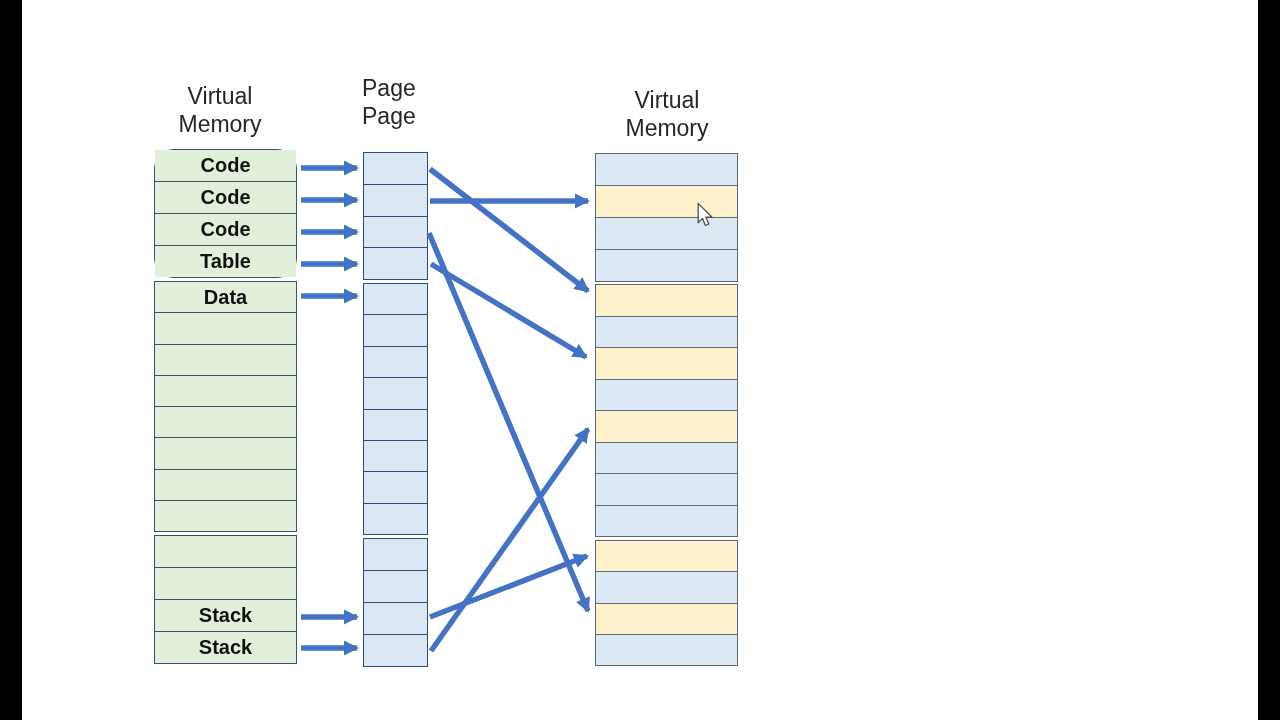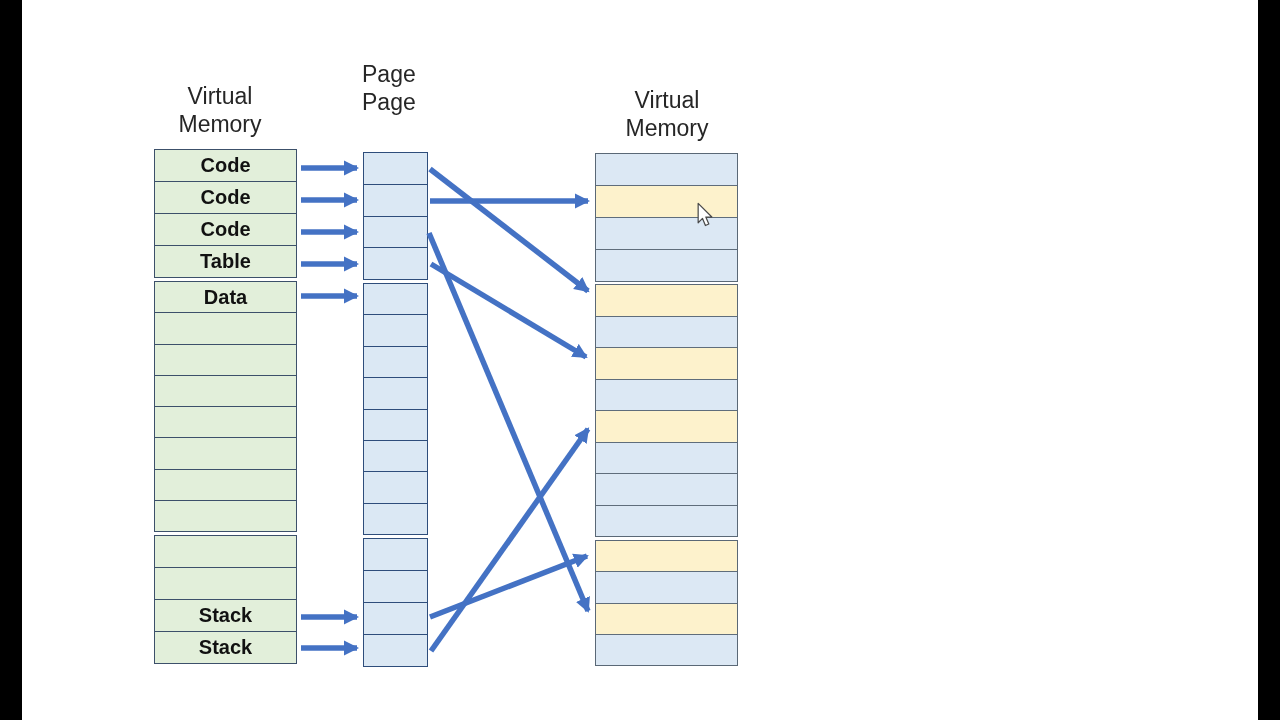--- a/index.html
+++ b/index.html
@@ -10,21 +10,21 @@
   .letterbox{position:absolute;top:0;height:720px;background:#000;}
   .letterbox.left{left:0;width:22px;}
   .letterbox.right{right:0;width:22px;}
   .slide-title{
     position:absolute;left:880px;top:26px;width:240px;margin:0;
     text-align:center;font-size:50px;font-weight:400;color:#0d0d0d;letter-spacing:0.5px;
   }
   .col-header{position:absolute;color:#262626;font-size:23px;line-height:28px;}
   .col-header.center{text-align:center;}
   .hdr-virtual{left:150px;top:82px;width:140px;}
-  .hdr-pagetable{left:362px;top:60px;width:120px;text-align:left;}
+  .hdr-pagetable{left:362px;top:74px;width:120px;text-align:left;}
   .hdr-physical{left:597px;top:86px;width:140px;}
   .mem-section{
     position:absolute;display:flex;flex-direction:column;box-sizing:border-box;
     border:1.6px solid #44546a;
   }
   .mem-row{
     flex:1;display:flex;align-items:center;justify-content:center;
     border-top:1.5px solid #44546a;min-height:0;
   }
   .mem-row:first-child{border-top:none;}
@@ -54,21 +54,21 @@
   <div class="col-header hdr-pagetable">
     <div>Page</div>
     <div>Page</div>
   </div>
   <div class="col-header center hdr-physical">
     <div>Virtual</div>
     <div>Memory</div>
   </div>
 
   <div id="vm-col">
-      <div class="mem-section sec-vm" style="left: 154px; top: 149px; width: 143px; height: 129px;">
+      <div class="mem-section sec-vm" style="left: 154px; top: 149px; width: 143px; height: 129px; border-radius: 20px;">
         <div class="mem-row" style="background: rgb(226, 239, 218);">
           <span class="row-label">Code</span>
         </div>
         <div class="mem-row" style="background: rgb(226, 239, 218);">
           <span class="row-label">Code</span>
         </div>
         <div class="mem-row" style="background: rgb(226, 239, 218);">
           <span class="row-label">Code</span>
         </div>
         <div class="mem-row" style="background: rgb(226, 239, 218);">

